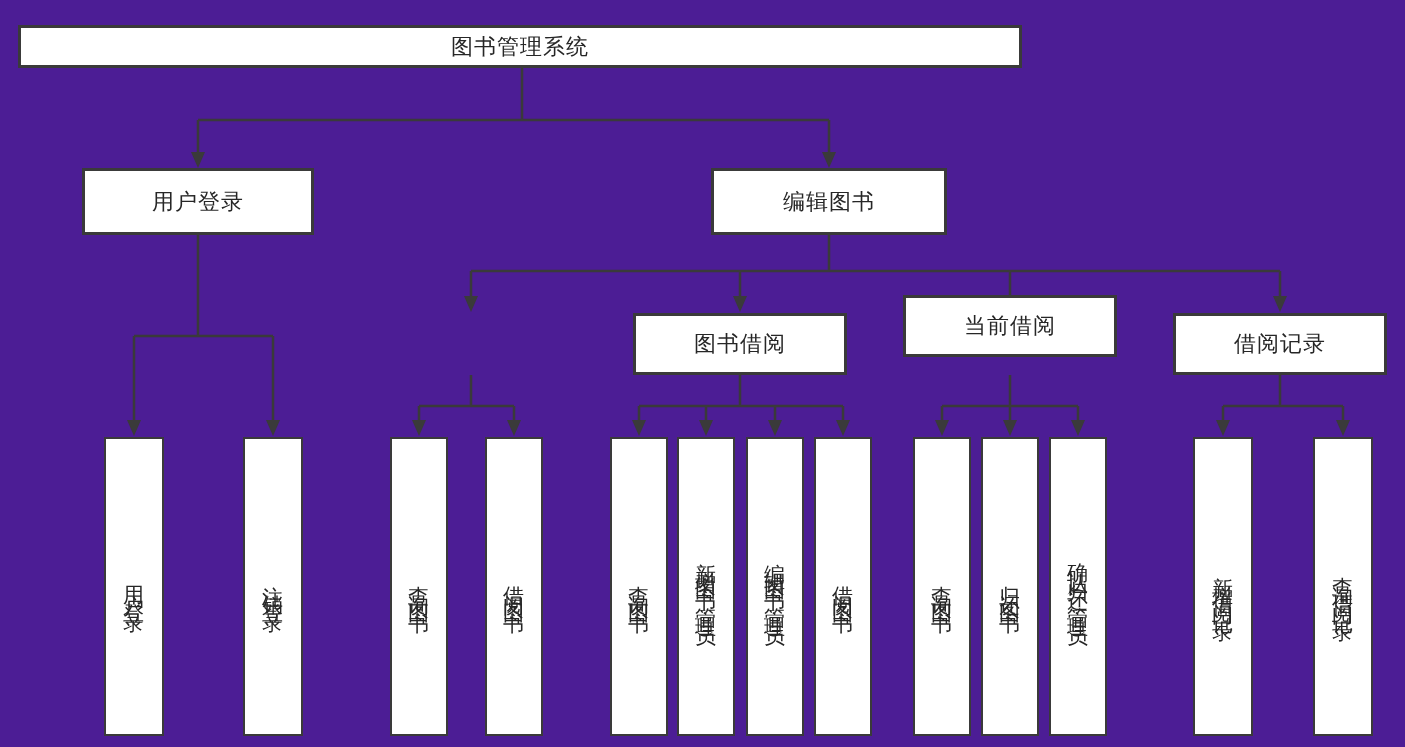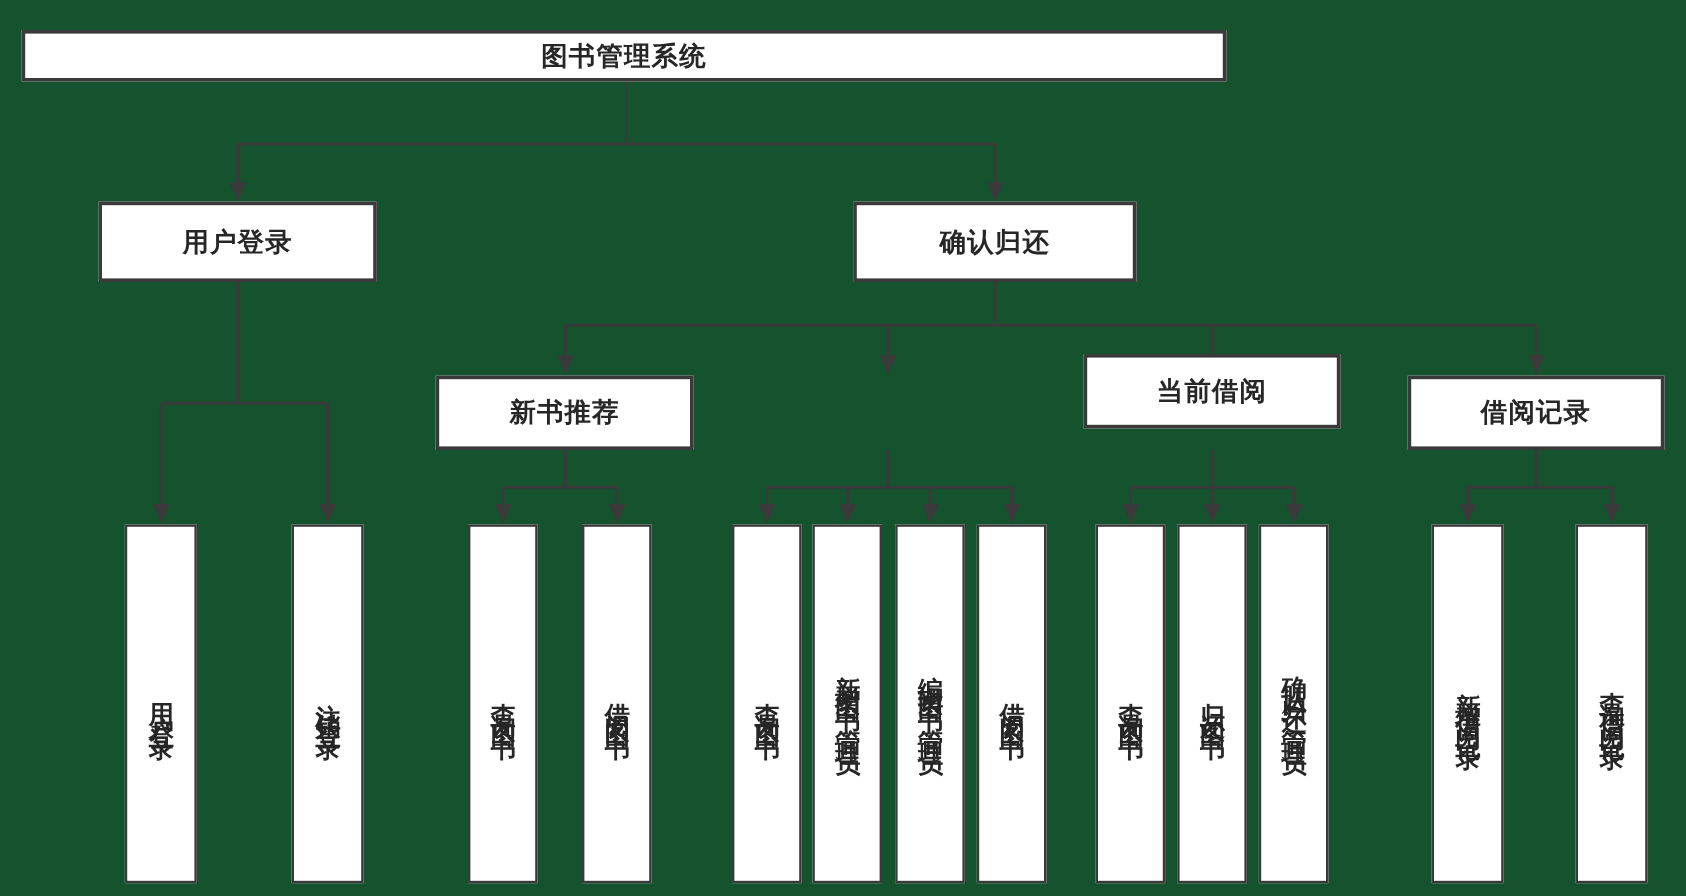--- a/index.html
+++ b/index.html
@@ -5,24 +5,23 @@
   html, body {
     margin: 0;
     padding: 0;
     background: #ffffff;
     font-family: "Liberation Sans", "DejaVu Sans", sans-serif;
   }
   .canvas {
     position: relative;
     width: 1405px;
     height: 747px;
-    background: #14532d;
+    background: #4c1d95;
     overflow: hidden;
     color: #262626;
-    font-weight: bold;
   }
   .connectors {
     position: absolute;
     left: 0;
     top: 0;
     width: 1405px;
     height: 747px;
   }
   .node {
     position: absolute;
@@ -105,25 +104,25 @@
   </svg>
 
   <div class="node" style="left:18px; top:25px; width:1004px; height:43px;">
     <span>图书管理系统</span>
   </div>
 
   <div class="node" style="left:82px; top:168px; width:232px; height:67px;">
     <span>用户登录</span>
   </div>
   <div class="node" style="left:711px; top:168px; width:236px; height:67px;">
-    <span>确认归还</span>
+    <span>编辑图书</span>
   </div>
 
-  <div class="node" style="left:363px; top:313px; width:215px; height:62px;">
-    <span>新书推荐</span>
+  <div class="node" style="left:633px; top:313px; width:214px; height:62px;">
+    <span>图书借阅</span>
   </div>
   <div class="node" style="left:903px; top:295px; width:214px; height:62px;">
     <span>当前借阅</span>
   </div>
   <div class="node" style="left:1173px; top:313px; width:214px; height:62px;">
     <span>借阅记录</span>
   </div>
 
   <div class="node leaf" style="left:104px; top:437px; width:60px; height:299px;">
     <span class="vtext">用户登录</span>

